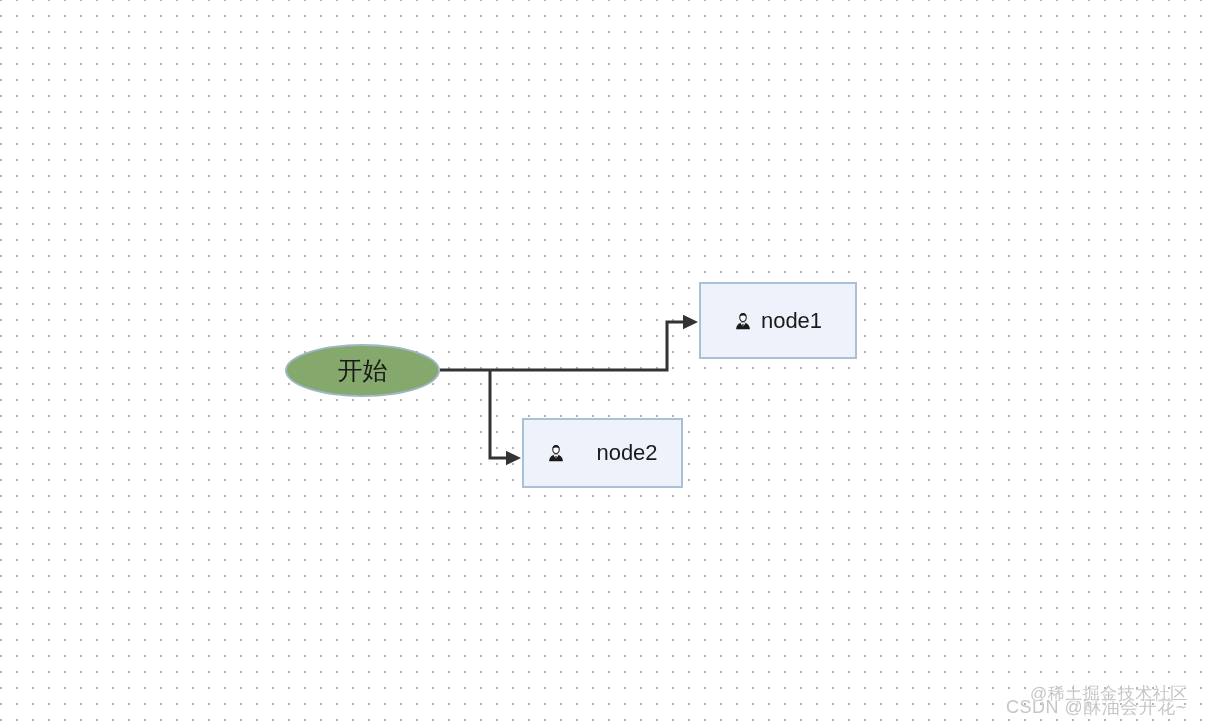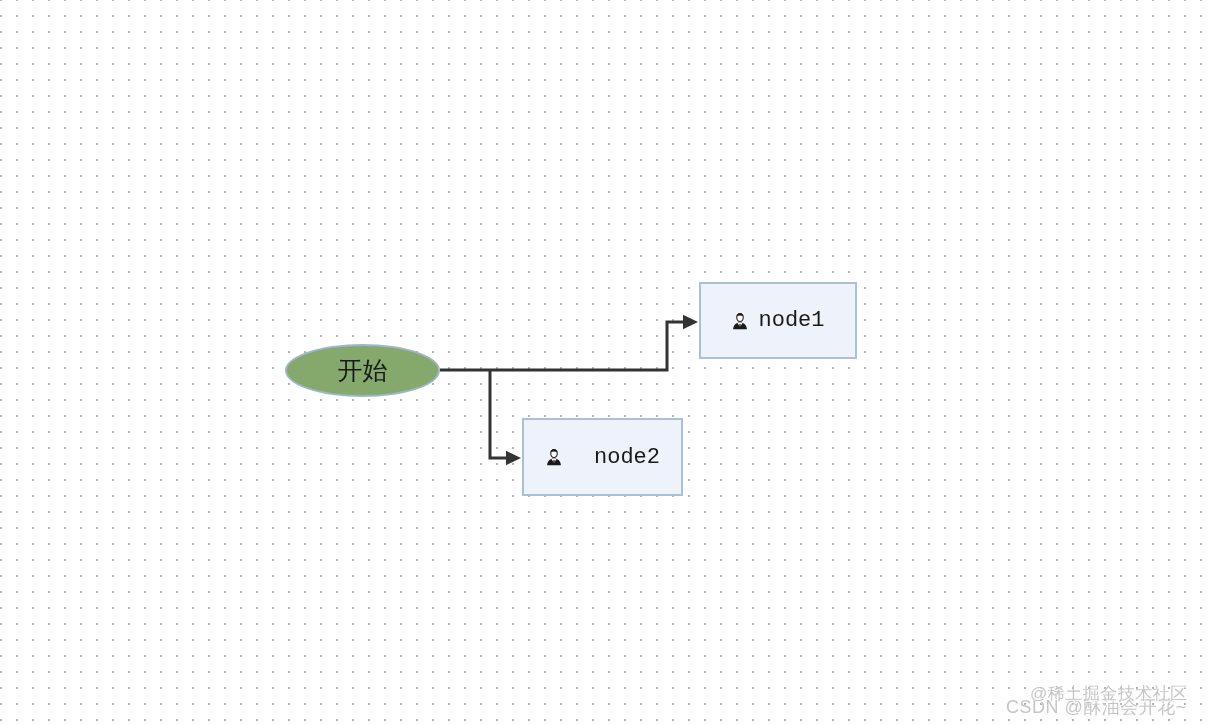--- a/index.html
+++ b/index.html
@@ -50,33 +50,32 @@
     background: #85a96c;
     border: 2px solid #9fb6c8;
     border-radius: 50%;
     font-size: 25px;
   }
   .rect-node {
     background: #eef2fa;
     border: 2px solid #a9c0d6;
     font-size: 22px;
     gap: 9px;
-    font-family: Liberation Mono, monospace;
   }
   .rect-node.node1 {
     left: 699px;
     top: 282px;
     width: 158px;
     height: 77px;
   }
   .rect-node.node2 {
     left: 522px;
     top: 418px;
     width: 161px;
-    height: 78px;
+    height: 70px;
     gap: 31px;
   }
   .user-icon {
     display: inline-flex;
     width: 18px;
     height: 18px;
     flex: 0 0 auto;
   }
   .watermark {
     position: absolute;

